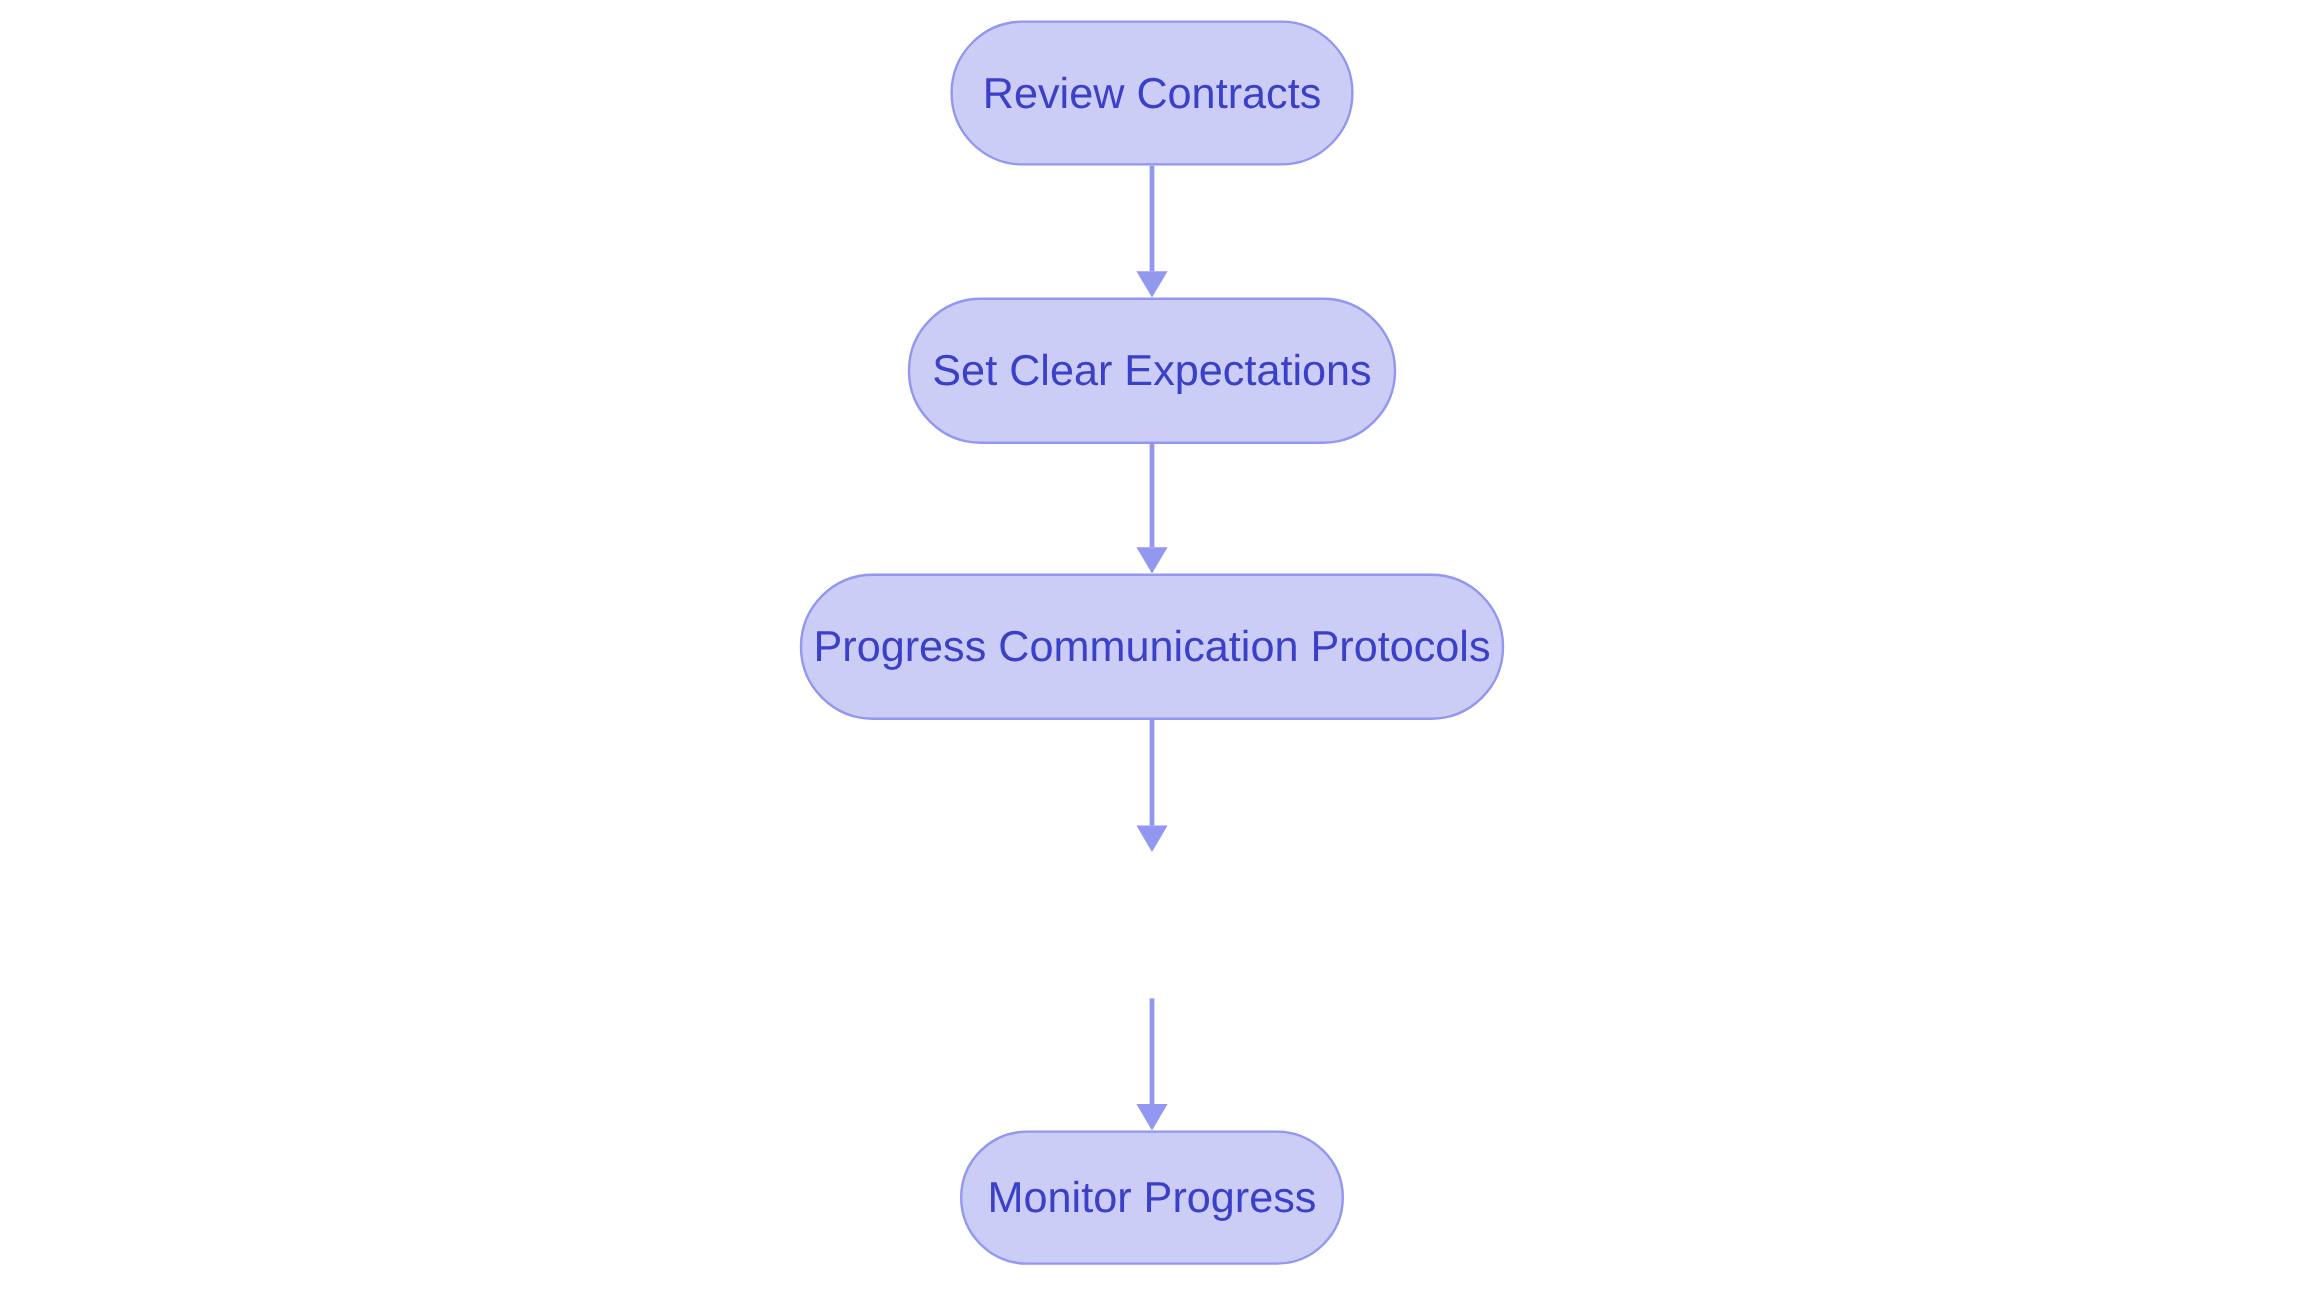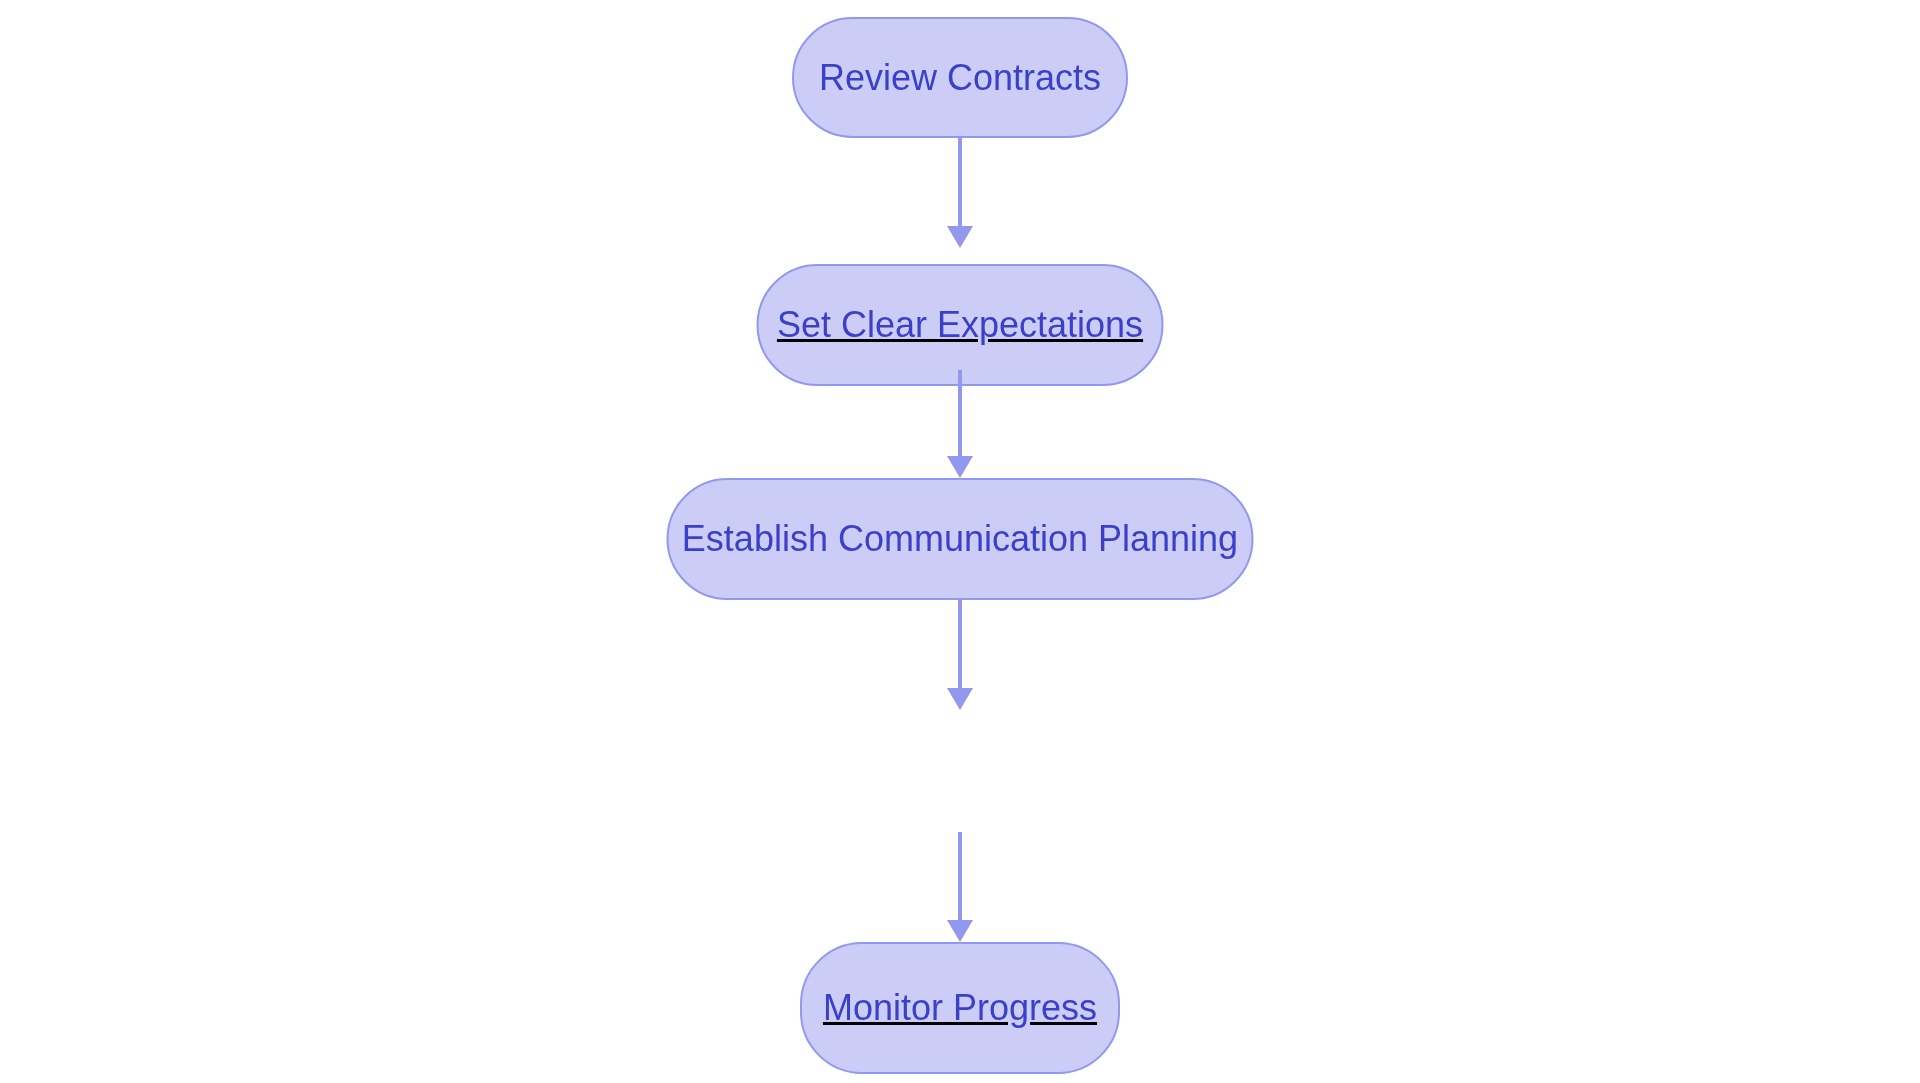--- a/index.html
+++ b/index.html
@@ -34,24 +34,24 @@
     border-radius:62px;
   }
   .node-label{
     color:var(--node-text);
     font-size:36px;
     font-weight:400;
     white-space:nowrap;
     text-align:center;
   }
   .n1{ top:17px;  width:336px; height:121px; }
-  .n2{ top:264px; width:407px; height:122px;text-decoration:underline; }
+  .n2{ top:248px; width:407px; height:122px; }
   .n3{ top:478px; width:587px; height:122px; }
   .n4{ top:710px; width:457px; height:122px; }
-  .n5{ top:942px; width:320px; height:132px;text-decoration:underline; }
+  .n5{ top:942px; width:320px; height:112px; }
 
   .arrow{
     position:absolute;
     left:50%;
     transform:translateX(-50%);
     display:flex;
     flex-direction:column;
     align-items:center;
   }
   .a1{ top:138px; height:110px; }
@@ -88,21 +88,21 @@
   <div class="node n2">
     <span class="node-label">Set Clear Expectations</span>
   </div>
 
   <div class="arrow a2">
     <div class="arrow-line"></div>
     <div class="arrow-head"></div>
   </div>
 
   <div class="node n3">
-    <span class="node-label">Establish Communication Planning</span>
+    <span class="node-label">Progress Communication Protocols</span>
   </div>
 
   <div class="arrow a3">
     <div class="arrow-line"></div>
     <div class="arrow-head"></div>
   </div>
 
 
   <div class="arrow a4">
     <div class="arrow-line"></div>

